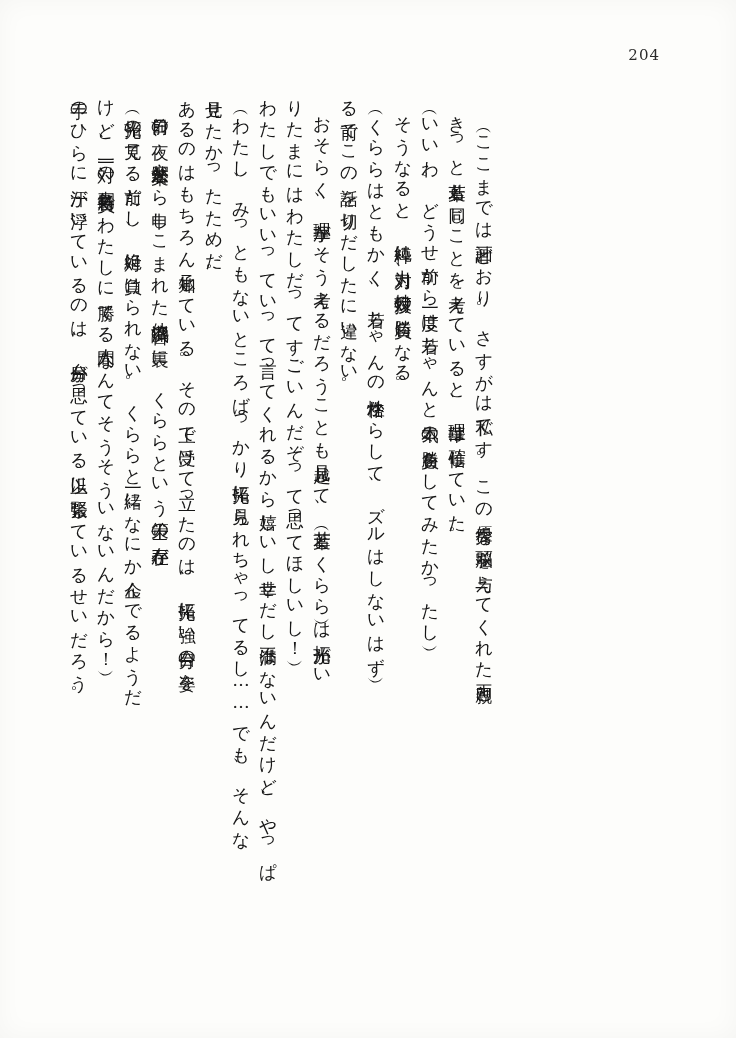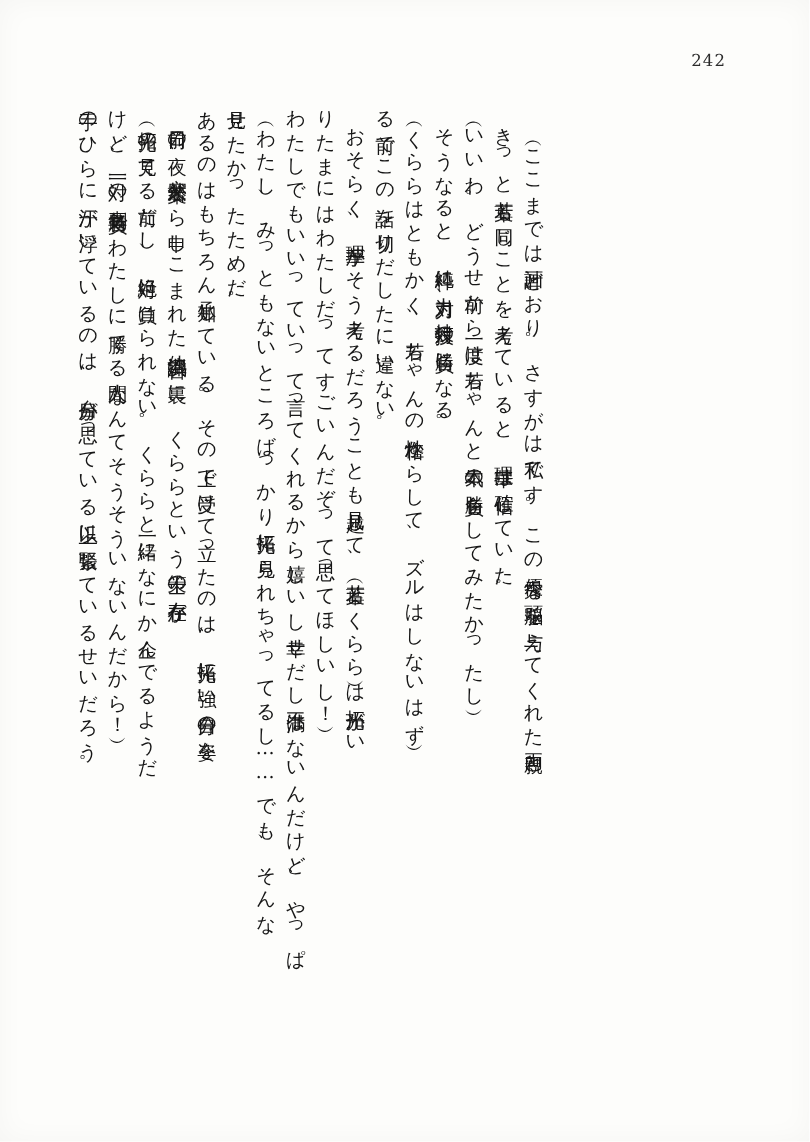--- a/index.html
+++ b/index.html
@@ -59,21 +59,21 @@
     inset: 0;
     pointer-events: none;
     box-shadow: inset 0 0 26px rgba(0,0,0,0.035);
   }
 </style>
 </head>
 <body>
 
 <div id="page">
 
-  <div id="page-number">242</div>
+  <div id="page-number">204</div>
 
   <div id="text-body">
     <div class="col">手のひらに汗が浮いているのは、自分が思っている以上に緊張しているせいだろう。</div>
     <div class="col">けど、一対一の真剣勝負でわたしに勝てる人間なんてそうそういないんだから！）</div>
     <div class="col indent-1">（拓光の見てる前だし、絶対に負けられない。くららと一緒になにか企んでるようだ</div>
     <div class="col indent-1">前日の夜、突然若葉から申しこまれた他流試合の裏に、くららという策士の存在が</div>
     <div class="col">あるのはもちろん承知している。その上で受けて立ったのは、拓光に強い自分の姿を</div>
     <div class="col">見せたかったためだ。</div>
     <div class="col indent-1">（わたし、みっともないところばっかり拓光に見られちゃってるし……でも、そんな</div>
     <div class="col">わたしでもいいっていって言ってくれるから嬉しいし幸せだし不満はないんだけど、やっぱ</div>

